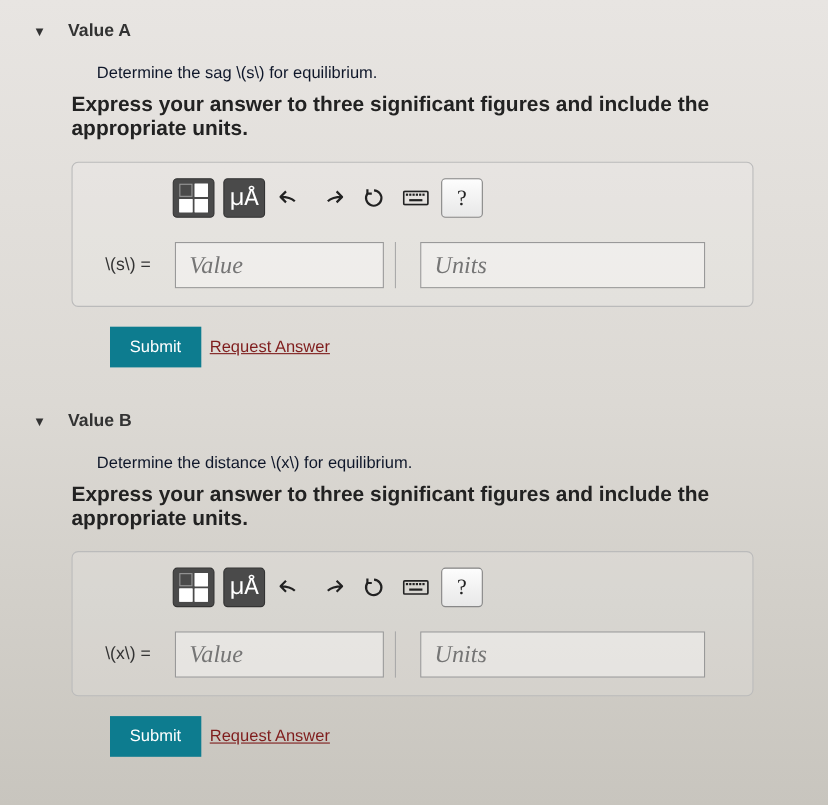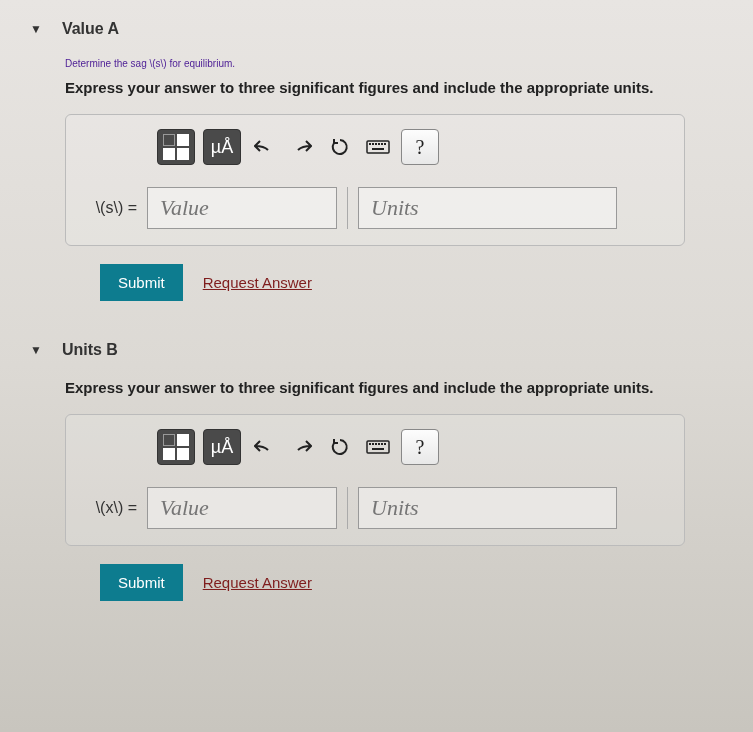--- a/index.html
+++ b/index.html
@@ -25,27 +25,28 @@
     cursor: pointer;
   }
   .part-title {
     font-weight: bold;
     font-size: 16px;
   }
   .part-body {
     margin-left: 35px;
   }
   .question {
-    font-size: 10px;
+    font-size: 15px;
     margin-bottom: 10px;
-    color: #4c1d95;
+    color: #0f172a;
+    margin-left: 23px;
   }
   .instructions {
     font-weight: bold;
-    font-size: 15px;
+    font-size: 19px;
     margin-bottom: 18px;
     color: #222;
   }
   .answer-box {
     border: 1px solid #bbb;
     border-radius: 6px;
     background: rgba(255,255,255,0.15);
     padding: 14px 16px 16px 16px;
     width: 620px;
   }
@@ -81,22 +82,22 @@
   }
   .fraction-icon {
     display: grid;
     grid-template-columns: 12px 12px;
     grid-template-rows: 12px 12px;
     gap: 2px;
   }
   .fraction-icon .sq { background: #fff; border: 1px solid #fff; }
   .fraction-icon .sq.empty { background: transparent; border: 1px solid #999; }
   .mu-a {
-    font-family: Liberation Sans, sans-serif;
-    font-size: 18px;
+    font-family: Liberation Mono, monospace;
+    font-size: 22px;
   }
   .input-row {
     display: flex;
     align-items: center;
     gap: 10px;
   }
   .var-label {
     font-size: 16px;
     min-width: 55px;
     text-align: right;
@@ -105,31 +106,32 @@
   .value-input, .units-input {
     height: 42px;
     border: 1px solid #999;
     background: rgba(255,255,255,0.4);
     font-family: "Times New Roman", Georgia, serif;
     font-style: italic;
     font-size: 22px;
     color: #888;
     padding: 4px 12px;
     outline: none;
+    margin-left: 12px;
   }
   .value-input { width: 190px; }
   .units-input { width: 259px; }
   .sep-line {
     border-left: 1px solid #aaa;
     height: 42px;
   }
   .action-row {
     display: flex;
     align-items: center;
-    gap: 20px;
+    gap: 8px;
     margin-top: 18px;
     margin-left: 35px;
   }
   .submit-btn {
     background: #0d7c8f;
     color: #fff;
     border: none;
     padding: 10px 18px;
     font-size: 15px;
     cursor: pointer;
@@ -214,23 +216,24 @@
     <div class="action-row">
       <button class="submit-btn">Submit</button>
       <a class="request-link">Request Answer</a>
     </div>
   </div>
 </div>
 
 <div class="part">
   <div class="part-header">
     <span class="caret">▼</span>
-    <span class="part-title">Units B</span>
+    <span class="part-title">Value B</span>
   </div>
   <div class="part-body">
+    <div class="question">Determine the distance \(x\) for equilibrium.</div>
     <div class="instructions">Express your answer to three significant figures and include the appropriate units.</div>
 
     <div class="answer-box">
       <div class="toolbar">
         <div class="tool-btn dark">
           <div class="fraction-icon">
             <div class="sq empty"></div>
               <div class="sq"></div>
             <div class="sq"></div>
               <div class="sq"></div>

